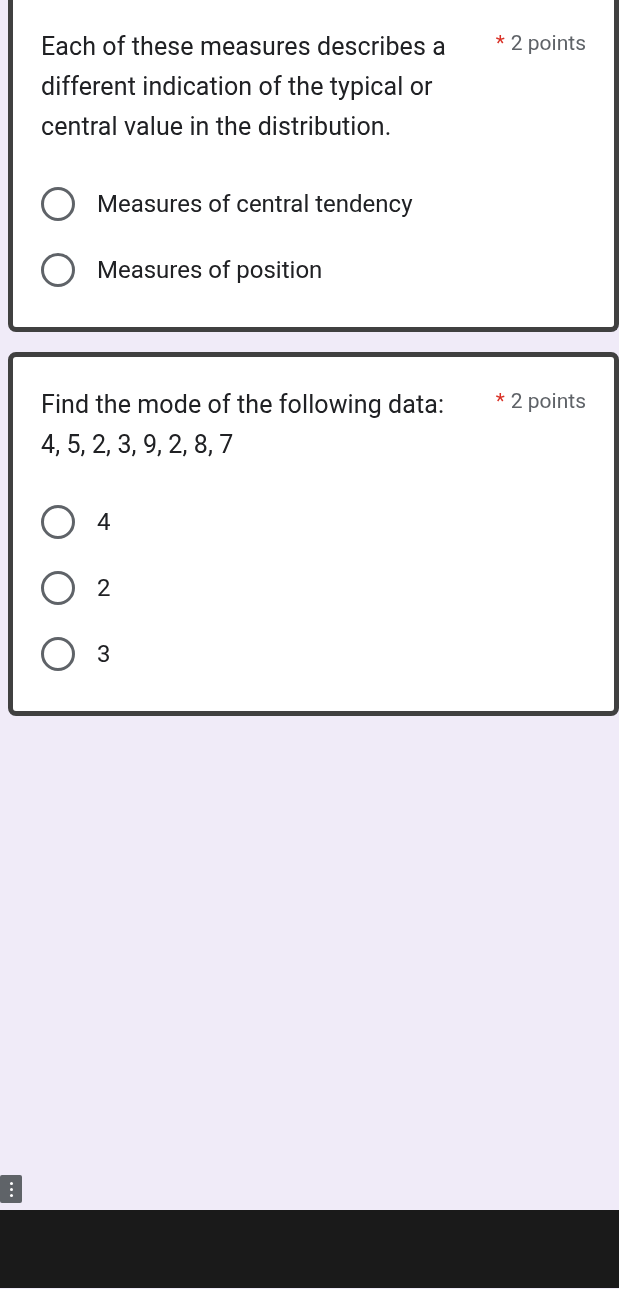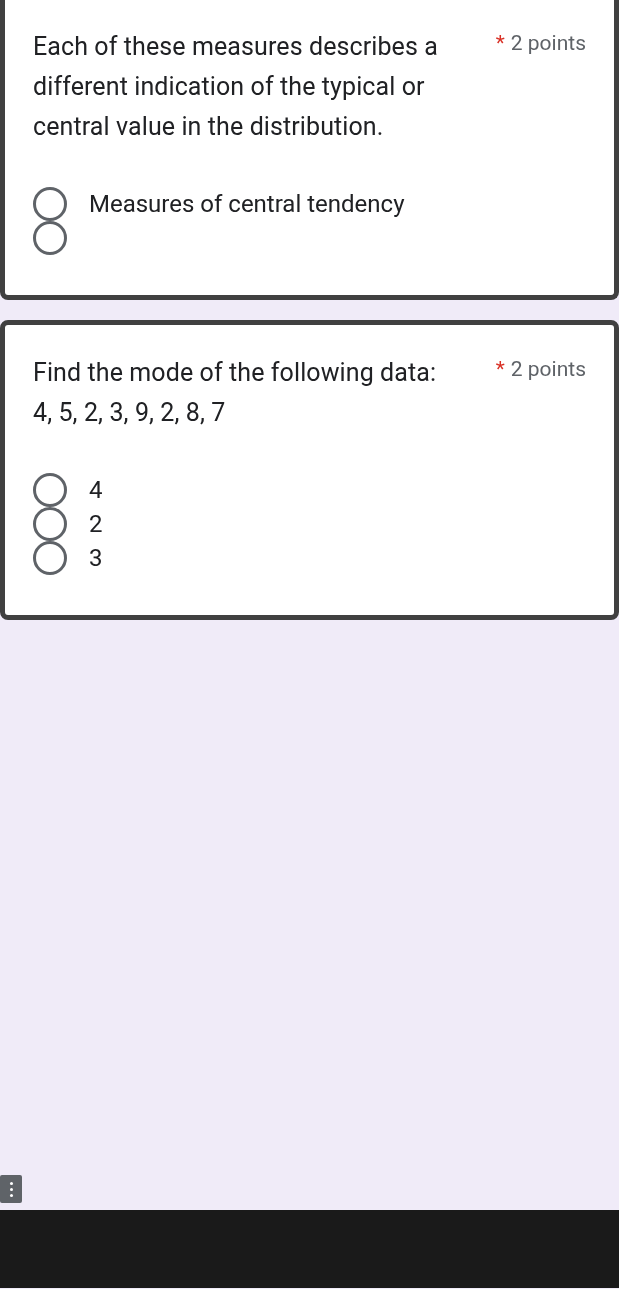--- a/index.html
+++ b/index.html
@@ -49,20 +49,21 @@
       margin-top: 4px;
     }
     .required {
       color: #d93025;
       margin-right: 6px;
       font-size: 21px;
     }
     .options {
       display: flex;
       flex-direction: column;
+      gap: 32px;
     }
     .option {
       display: flex;
       align-items: center;
       cursor: pointer;
     }
     .radio {
       width: 34px;
       height: 34px;
       border: 3px solid #5f6368;
@@ -99,20 +100,21 @@
       bottom: 0;
       left: 0;
       right: 0;
       height: 78px;
       background: #1a1a1a;
     }
     .page-wrap {
       position: relative;
       width: 619px;
       height: 1289px;
+      padding-left: 8px;
     }
   </style>
 </head>
 <body>
 
 <div class="page-wrap">
   <div class="card">
     <div class="question-header">
       <div class="question-text">Each of these measures describes a different indication of the typical or central value in the distribution.</div>
       <div class="points-wrap">
@@ -120,20 +122,21 @@
         <span>2 points</span>
       </div>
     </div>
     <div class="options">
       <label class="option">
         <span class="radio"></span>
         <span class="option-label">Measures of central tendency</span>
       </label>
       <label class="option">
         <span class="radio"></span>
+        <span class="option-label">Measures of position</span>
       </label>
     </div>
   </div>
 
   <div class="card">
     <div class="question-header">
       <div class="question-text" style="white-space: pre-line;">Find the mode of the following data:
 4, 5, 2, 3, 9, 2, 8, 7</div>
       <div class="points-wrap">
         <span class="required">*</span>

